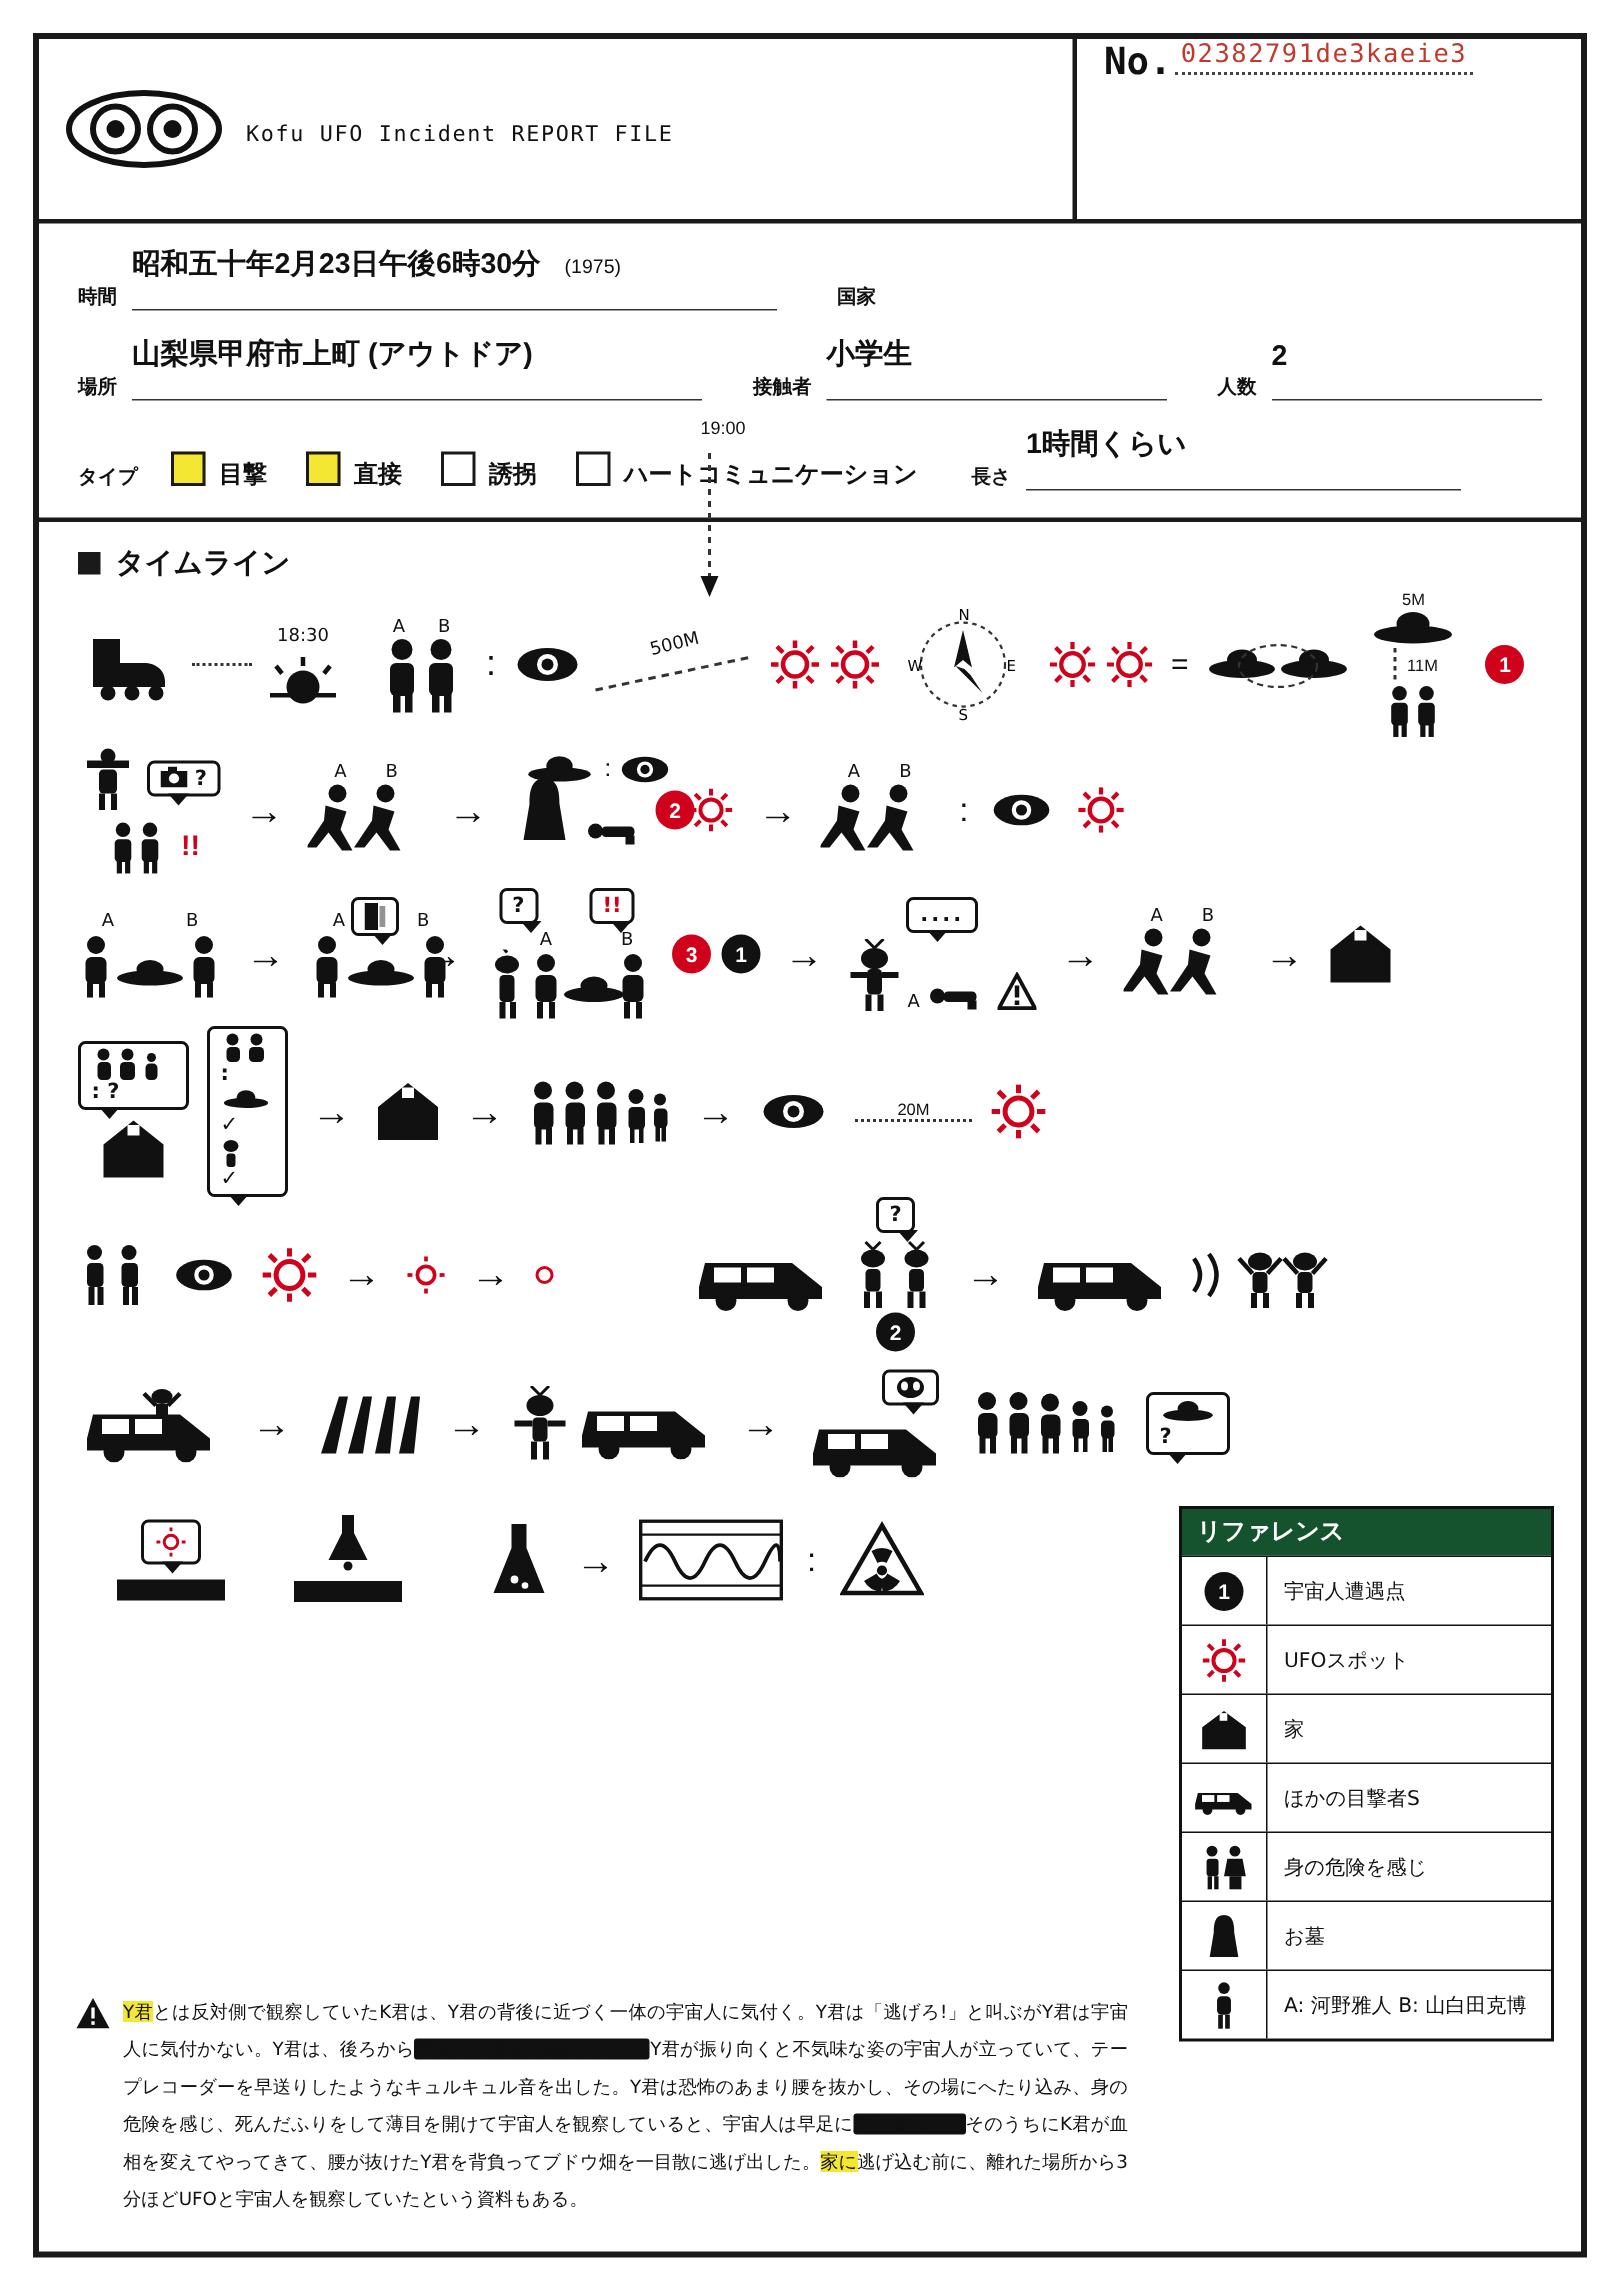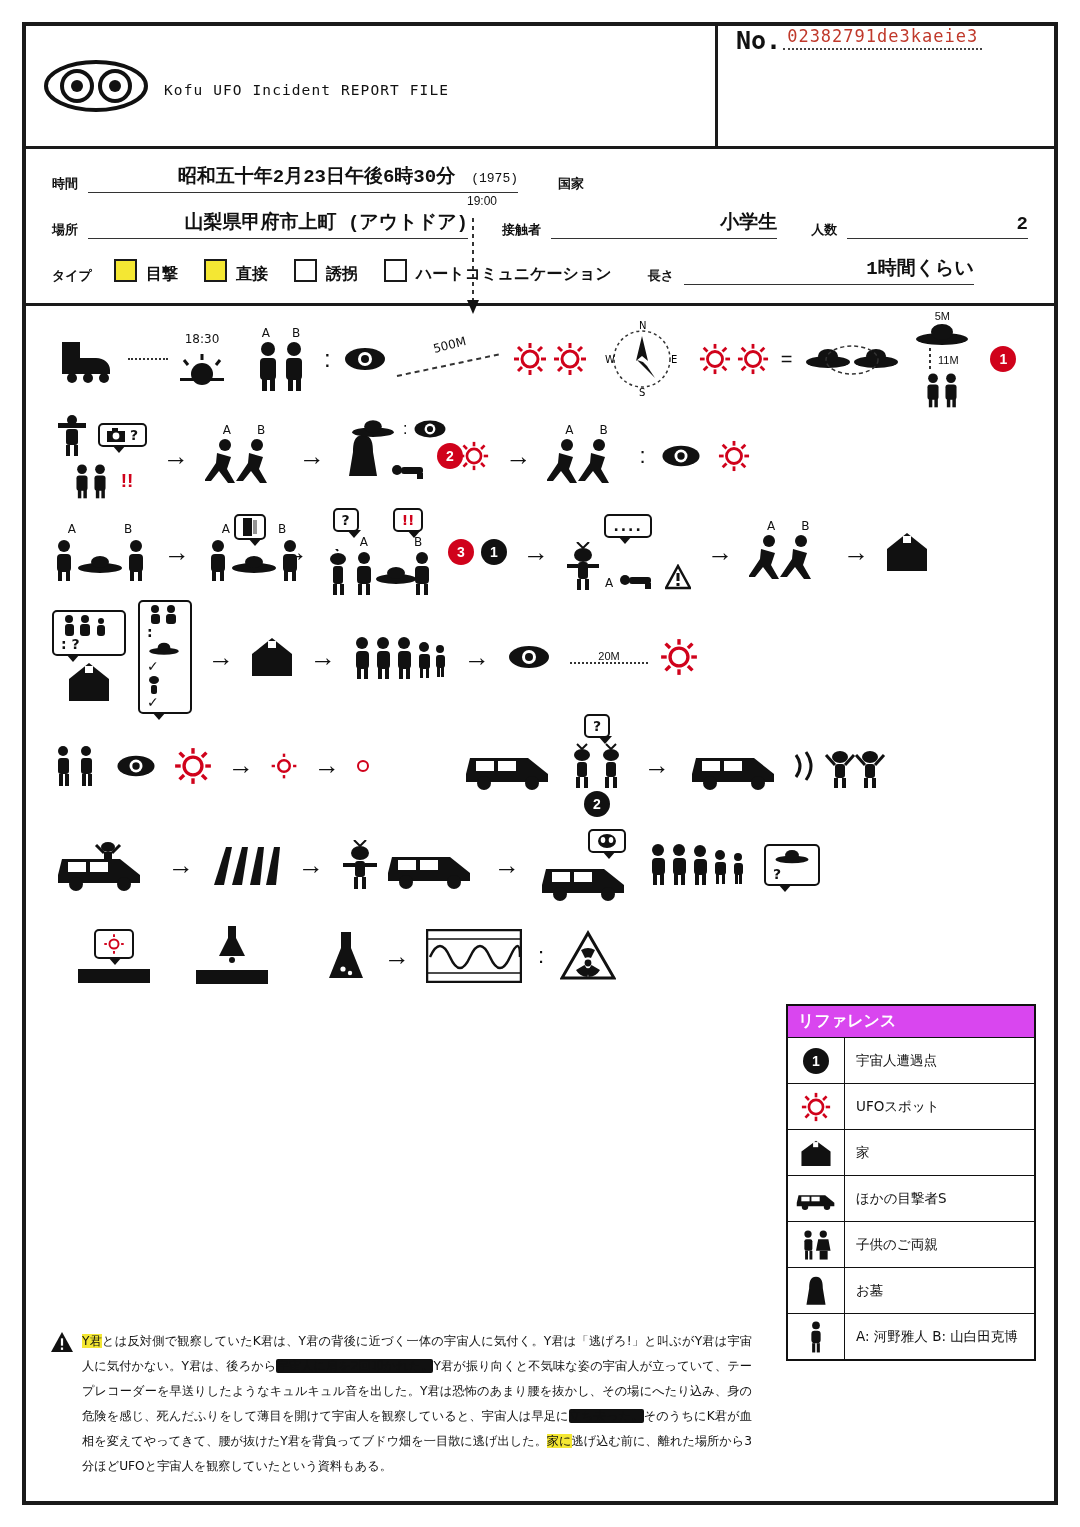--- a/index.html
+++ b/index.html
@@ -53,23 +53,23 @@
     border-bottom:3px solid #1a1a1a;
     padding:14px 26px 16px 26px;
   }
   .meta-row{display:flex;align-items:flex-end;margin-bottom:16px;}
   .meta-row:last-child{margin-bottom:2px;}
   .mlabel{
     font-size:13px;font-weight:bold;font-family:"DejaVu Sans", sans-serif;
     margin-right:10px;white-space:nowrap;
   }
   .mline{
-    border-bottom:1.5px solid #333;flex:1 1 auto;text-align:right;
-    font-size:19px;font-weight:bold;font-family:Liberation Mono, monospace;
-    padding-bottom:3px;position:relative;
+    border-bottom:1.5px solid #333;flex:1 1 auto;text-align:left;
+    font-size:19px;font-weight:bold;font-family:Liberation Sans, sans-serif;
+    padding-bottom:17px;position:relative;
   }
   .mline .sub{font-size:13px;font-weight:normal;margin-left:16px;}
   .type-box{
     width:19px;height:19px;border:2px solid #1a1a1a;display:inline-block;
     margin-right:9px;vertical-align:-3px;
   }
   .type-box.on{background:#f4e733;}
   .type-item{font-size:16px;font-weight:bold;margin-right:26px;white-space:nowrap;
     font-family:"DejaVu Sans", sans-serif;}
   
@@ -100,21 +100,21 @@
     content:"";position:absolute;left:12px;bottom:-8px;width:0;height:0;
     border-left:7px solid transparent;border-right:7px solid transparent;border-top:8px solid #111;
   }
   .dotted{border-top:2px dotted #333;height:0;}
   
   .reference{
     position:absolute;right:18px;bottom:140px;width:246px;
     border:2px solid #111;background:#fff;
   }
   .ref-head{
-    background:#d946ef;color:#fff;font-size:16px;font-weight:bold;padding:5px 10px;
+    background:#14532d;color:#fff;font-size:16px;font-weight:bold;padding:5px 10px;
     font-family:"DejaVu Sans", sans-serif;
   }
   .ref-row{
     display:flex;align-items:center;height:45px;border-top:1px solid #111;
   }
   .ref-ico{width:56px;display:flex;align-items:center;justify-content:center;
     border-right:1px solid #111;height:100%;}
   .ref-txt{padding-left:11px;font-size:13.5px;font-family:"DejaVu Sans", sans-serif;}
   
   .footnote{
@@ -183,20 +183,24 @@
         <span class="type-box"></span><span>誘拐</span>
       </span>
       <span class="type-item">
         <span class="type-box"></span><span>ハートコミュニケーション</span>
       </span>
       <span class="mlabel" style="margin-left:10px;">長さ</span>
       <span class="mline" style="max-width:290px;">1時間くらい</span>
     </div>
   </div>
 
+  <div class="section-title">
+    <span class="sq"></span>
+    <span>タイムライン</span>
+  </div>
 
   <div class="timeline">
 
     <div class="trow">
       <div class="cell">
         <svg width="70" height="50" viewBox="0 0 70 50">
           <path d="M10 8 h18 v16 h16 c8 0 14 5 14 12 v4 h-48 z" fill="#111"></path>
           <circle cx="20" cy="44" r="5" fill="#111"></circle>
               <circle cx="36" cy="44" r="5" fill="#111"></circle>
               <circle cx="52" cy="44" r="5" fill="#111"></circle>
@@ -1093,21 +1097,21 @@
                 <circle cx="13" cy="7" r="5"></circle>
                 <rect x="8" y="14" width="11" height="16" rx="3"></rect>
                 <rect x="9" y="30" width="4" height="12"></rect>
                 <rect x="15" y="30" width="4" height="12"></rect>
         <circle cx="34" cy="7" r="5"></circle>
                 <path d="M27 14 h14 l3 16 h-20 z"></path>
                 <rect x="29" y="30" width="11" height="12"></rect>
               </g>
             </svg>
       </div>
-      <div class="ref-txt">子供のご両親</div>
+      <div class="ref-txt">身の危険を感じ</div>
     </div>
 
     <div class="ref-row">
       <div class="ref-ico">
         <svg width="30" height="34" viewBox="0 0 44 48">
               <path d="M22 3 C13 3 12 12 12 20 L8 44 h28 L32 20 C32 12 31 3 22 3 z" fill="#111"></path>
             </svg>
       </div>
       <div class="ref-txt">お墓</div>
     </div>

